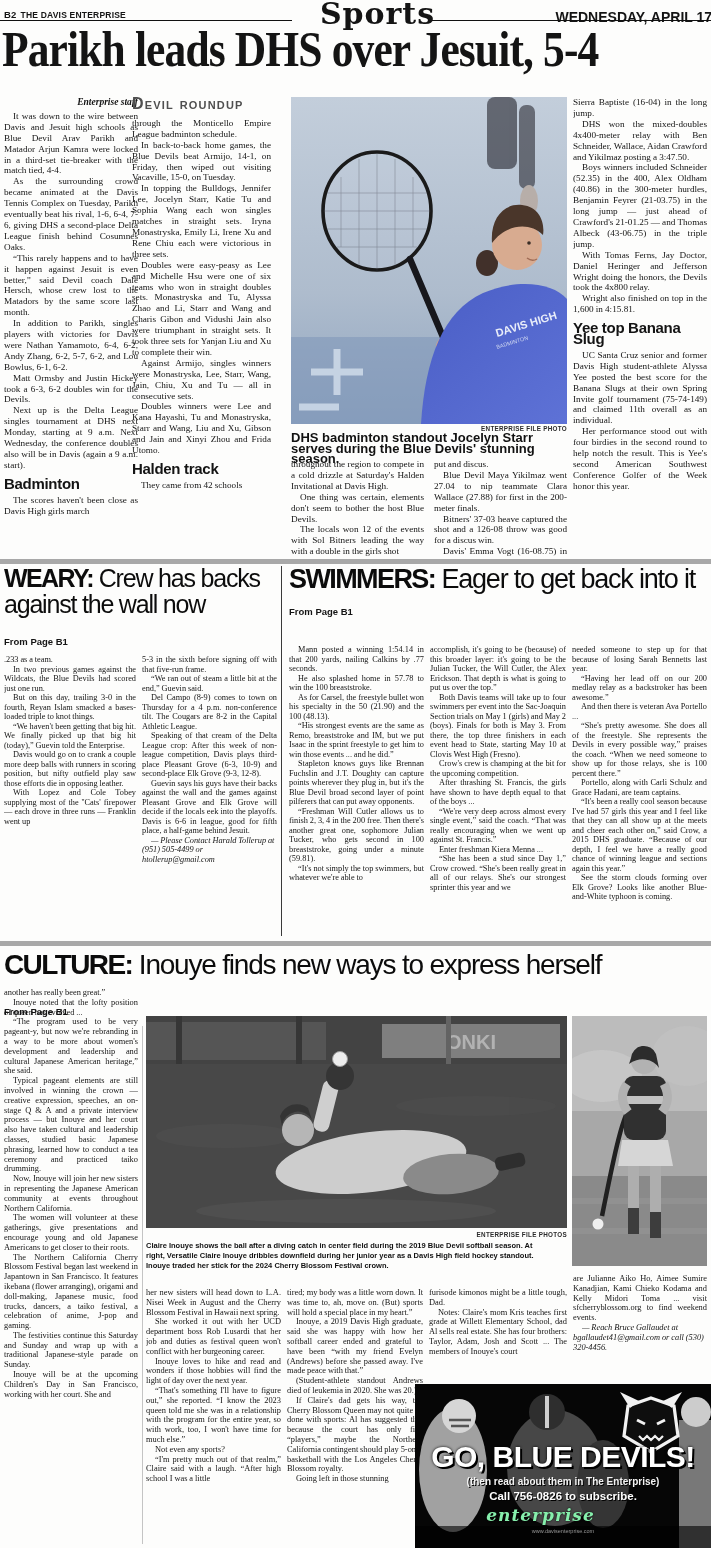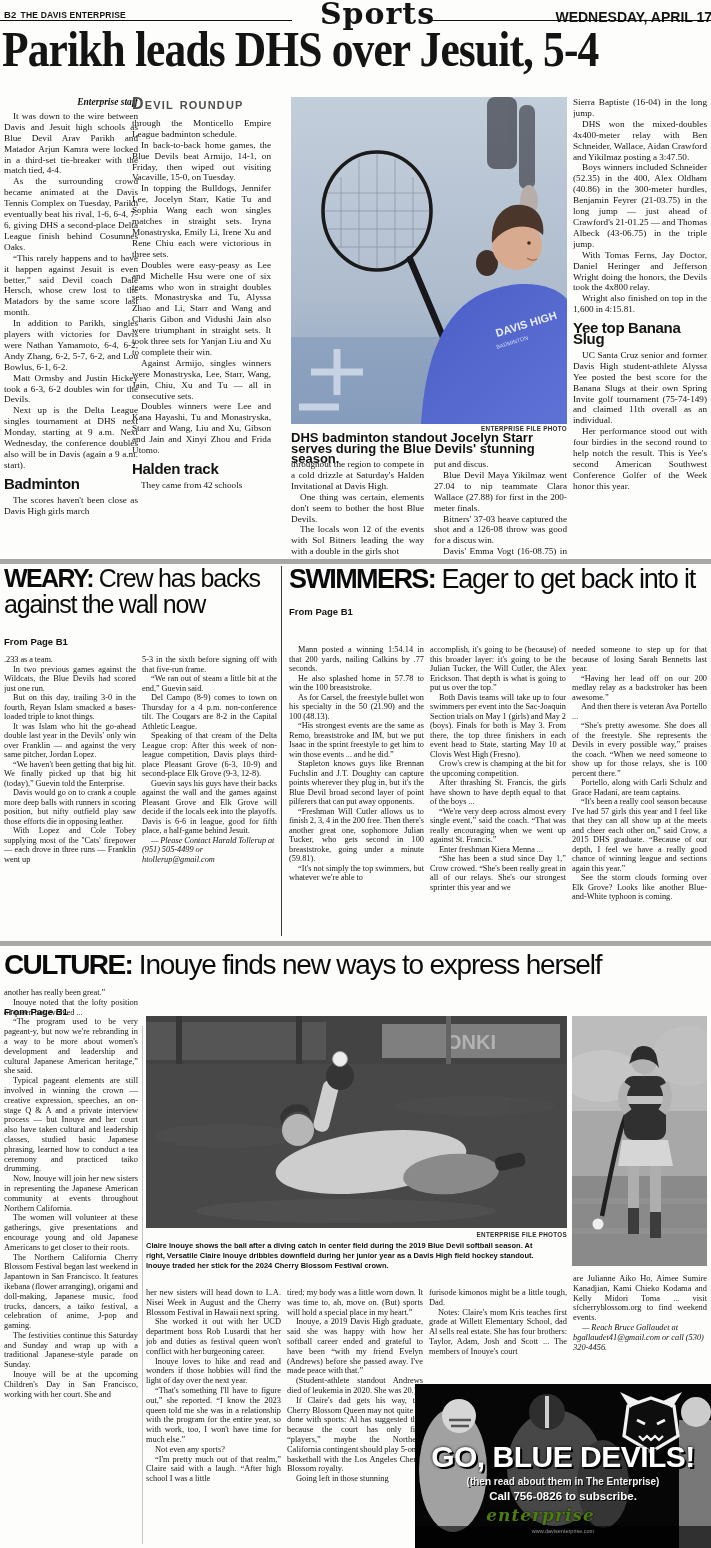--- a/index.html
+++ b/index.html
@@ -47,21 +47,21 @@
   
   .ad{position:absolute;left:415px;top:1384px;width:296px;height:164px;background:#060606;overflow:hidden;}
   .ad svg{position:absolute;left:0;top:0;}
   .ad-go{position:absolute;left:0;top:56px;width:296px;text-align:center;color:#fff;
          font-family:"Liberation Sans",sans-serif;font-weight:700;font-size:30px;letter-spacing:-.5px;
          text-shadow:0 0 3px #000,2px 2px 0 #000;}
   .ad-sub{position:absolute;left:0;top:92px;width:296px;text-align:center;color:#f3f3f3;
           font-family:"Liberation Sans",sans-serif;font-weight:700;font-size:10px;text-shadow:1px 1px 0 #000;}
   .ad-call{position:absolute;left:0;top:106px;width:296px;text-align:center;color:#fff;
            font-family:"Liberation Sans",sans-serif;font-weight:700;font-size:11.5px;text-shadow:1px 1px 0 #000;}
-  .ad-logo{position:absolute;left:0;top:121px;width:251px;text-align:center;color:#4d7c0f;
+  .ad-logo{position:absolute;left:0;top:121px;width:251px;text-align:center;color:#86efac;
            font-family:"DejaVu Serif",serif;font-weight:700;font-style:italic;font-size:17px;letter-spacing:1px;
            text-shadow:0 0 2px #000;}
   .ad-url{position:absolute;left:0;top:144px;width:296px;text-align:center;color:#999;
           font-family:"Liberation Sans",sans-serif;font-size:5.5px;}
 </style>
 </head>
 <body>
 
 <div class="page">
 
@@ -181,21 +181,20 @@
 
   <div class="divider" style="top:559px;background:#a8a8a8;"></div>
 
   <h2 class="sec-head" style="left:4px;top:566px;width:274px;font-size:25px;"><b>WEARY:</b><span> Crew has backs against the wall now</span></h2>
   <div class="frompage" style="left:4px;top:636px;">From Page B1</div>
   <div class="ncol sec-body" style="left:4px;top:655px;width:132px;height:281px;">
     <div class="cont-wrap">
         <p>.233 as a team.</p>
         <p>In two previous games against the Wildcats, the Blue Devils had scored just one run.</p>
         <p>But on this day, trailing 3-0 in the fourth, Reyan Islam smacked a bases-loaded triple to knot things.</p>
-        <p>It was Islam who hit the go-ahead double last year in the Devils' only win over Franklin — and against the very same pitcher, Jordan Lopez.</p>
         <p>“We haven't been getting that big hit. We finally picked up that big hit (today),” Guevin told the Enterprise.</p>
         <p>Davis would go on to crank a couple more deep balls with runners in scoring position, but nifty outfield play saw those efforts die in opposing leather.</p>
         <p>With Lopez and Cole Tobey supplying most of the ''Cats' firepower — each drove in three runs — Franklin went up</p>
       </div>
   </div>
   <div class="ncol sec-body" style="left:142px;top:655px;width:135px;height:281px;">
     <div class="cont-wrap">
         <p>5-3 in the sixth before signing off with that five-run frame.</p>
         <p>“We ran out of steam a little bit at the end,” Guevin said.</p>
         <p>Del Campo (8-9) comes to town on Thursday for a 4 p.m. non-conference tilt. The Cougars are 8-2 in the Capital Athletic League.</p>

